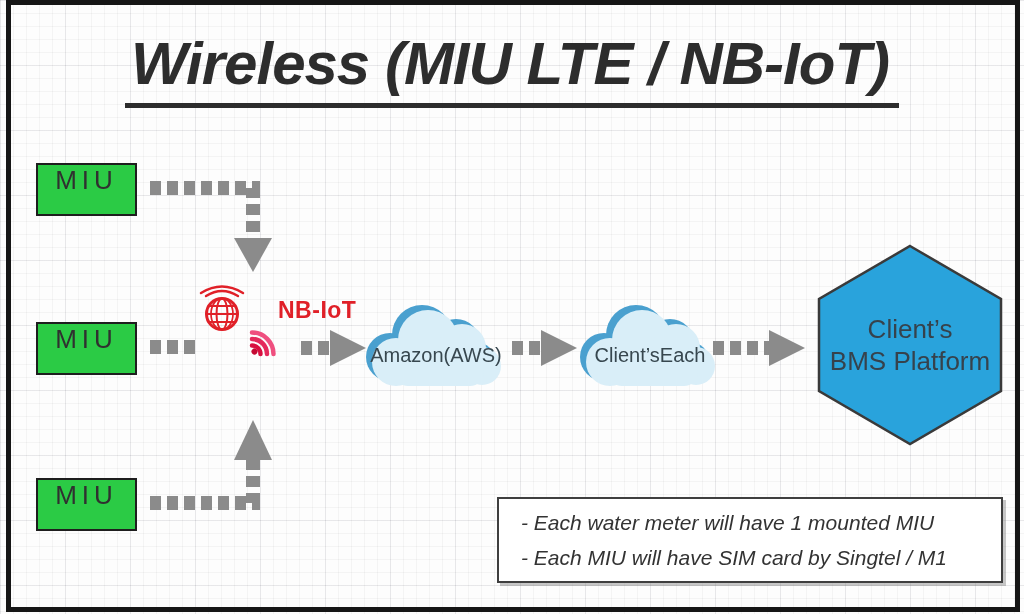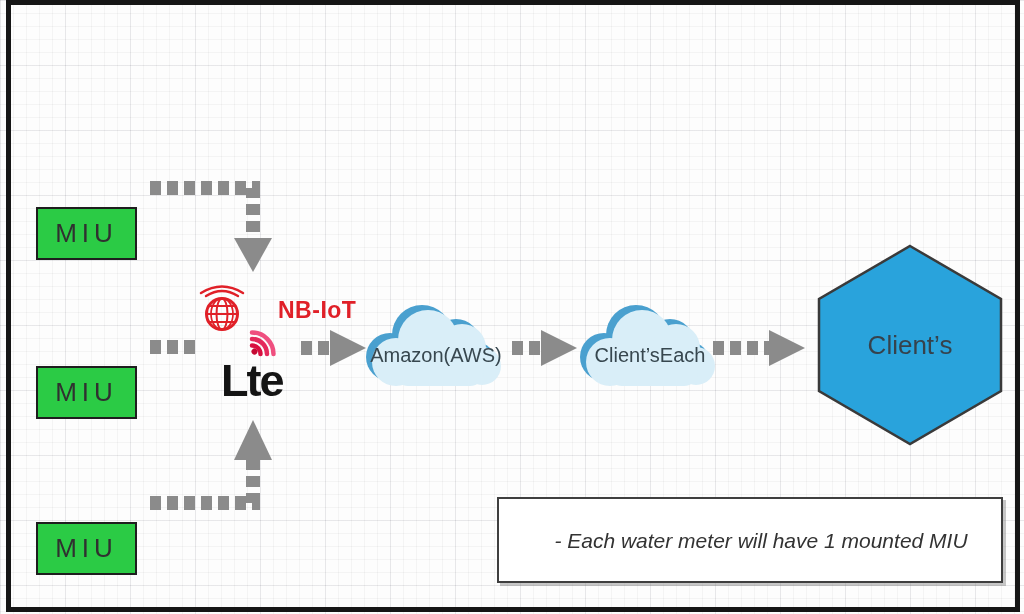--- a/index.html
+++ b/index.html
@@ -15,22 +15,22 @@
     background-size:65px 65px,65px 65px,13px 13px,13px 13px;
   }
   .frame{position:absolute;left:6px;top:0;right:4px;bottom:2px;border:5px solid #161616;pointer-events:none;}
   .title-wrap{position:absolute;top:34px;left:0;width:100%;text-align:center;}
   .title{
     display:inline-block;font-style:italic;font-weight:bold;font-size:60px;line-height:1;
     color:#2d2d2d;letter-spacing:-1px;border-bottom:5px solid #2d2d2d;padding:0 10px 9px 6px;
   }
   .miu{
     position:absolute;left:36px;width:97px;height:49px;background:#2bcb45;border:2px solid #1e1e1e;
-    display:flex;align-items:center;justify-content:center;
-    font-size:26px;letter-spacing:5px;color:#303030;margin-top:44px;
+    display:flex;align-items:flex-start;justify-content:center;
+    font-size:26px;letter-spacing:5px;color:#303030;
   }
   .miu-1{top:163px;} .miu-2{top:322px;} .miu-3{top:478px;}
   .arrow-layer{position:absolute;left:0;top:0;pointer-events:none;}
   .nbiot-text{position:absolute;left:246px;top:297px;font-size:23px;font-weight:bold;color:#e02028;letter-spacing:0.5px;margin-left:32px;}
   .lte-text{position:absolute;left:221px;top:355px;font-size:45px;font-weight:bold;color:#141414;letter-spacing:-2px;}
   .logo-svg{position:absolute;}
   .cloud{position:absolute;width:140px;height:100px;}
   .cloud svg{position:absolute;left:0;top:0;}
   .cloud-label{
     position:absolute;inset:0;display:flex;align-items:center;justify-content:center;
@@ -40,30 +40,33 @@
   .cloud-client{left:580px;top:298px;}
   .hexagon{position:absolute;left:817px;top:244px;width:186px;height:202px;}
   .hex-label{
     position:absolute;inset:0;display:flex;flex-direction:column;align-items:center;justify-content:center;
     font-size:26px;line-height:32px;color:#36424c;text-align:center;
   }
   .notes{
     position:absolute;left:497px;top:497px;width:506px;height:86px;box-sizing:border-box;
     background:#ffffff;border:2px solid #3f3f3f;box-shadow:3px 3px 0 rgba(130,130,130,0.45);
     display:flex;flex-direction:column;justify-content:center;padding-left:22px;
-    font-style:italic;font-size:21px;line-height:35px;color:#333333;align-items:center;
+    font-style:italic;font-size:21px;line-height:35px;color:#333333;
   }
 </style>
 </head>
 <body>
 
 <div class="page">
 
   <div class="frame"></div>
 
+  <div class="title-wrap">
+    <span class="title">Wireless (MIU LTE / NB-IoT)</span>
+  </div>
 
   <div class="miu miu-1">
     <span>MIU</span>
   </div>
   <div class="miu miu-2">
     <span>MIU</span>
   </div>
   <div class="miu miu-3">
     <span>MIU</span>
   </div>
@@ -117,21 +120,20 @@
   <span class="nbiot-text">NB-IoT</span>
 
   <svg class="logo-svg" style="left:228px;top:322px;" width="60" height="45" viewBox="0 0 60 45">
     <g transform="translate(24,32) rotate(45)" fill="none" stroke-linecap="round">
       <circle cx="0" cy="-3.5" r="3" fill="#c40a33" stroke="none"></circle>
       <path d="M -6 -6 A 8.5 8.5 0 0 1 6 -6" stroke="#d81040" stroke-width="4.5"></path>
       <path d="M -10.6 -10.6 A 15 15 0 0 1 10.6 -10.6" stroke="#e42a5c" stroke-width="4.5"></path>
       <path d="M -15.2 -15.2 A 21.5 21.5 0 0 1 15.2 -15.2" stroke="#ef4f7f" stroke-width="4.5"></path>
     </g>
   </svg>
-  <span class="lte-text">Lte</span>
 
   <div class="cloud cloud-aws">
     <svg width="140" height="100" viewBox="0 0 140 100">
       <g fill="#4aa0cf" transform="translate(-6,-5)">
         <circle cx="30" cy="64" r="24"></circle>
           <circle cx="62" cy="42" r="30"></circle>
         <circle cx="96" cy="50" r="24"></circle>
           <circle cx="116" cy="68" r="19"></circle>
         <rect x="28" y="60" width="90" height="28" rx="14"></rect>
       </g>
@@ -171,20 +173,22 @@
       <span>Each</span>
     </div>
   </div>
 
   <div class="hexagon">
     <svg width="186" height="202" viewBox="0 0 186 202">
       <polygon points="93,2 184,55 184,147 93,200 2,147 2,55" fill="#29a3dc" stroke="#3a3a3a" stroke-width="2.5"></polygon>
     </svg>
     <div class="hex-label">
       <span>Client’s</span>
+      <span>BMS Platform</span>
     </div>
   </div>
 
   <div class="notes">
     <div>- Each water meter will have 1 mounted MIU</div>
+    <div>- Each MIU will have SIM card by Singtel / M1</div>
   </div>
 
 </div>
 
 </body></html>

